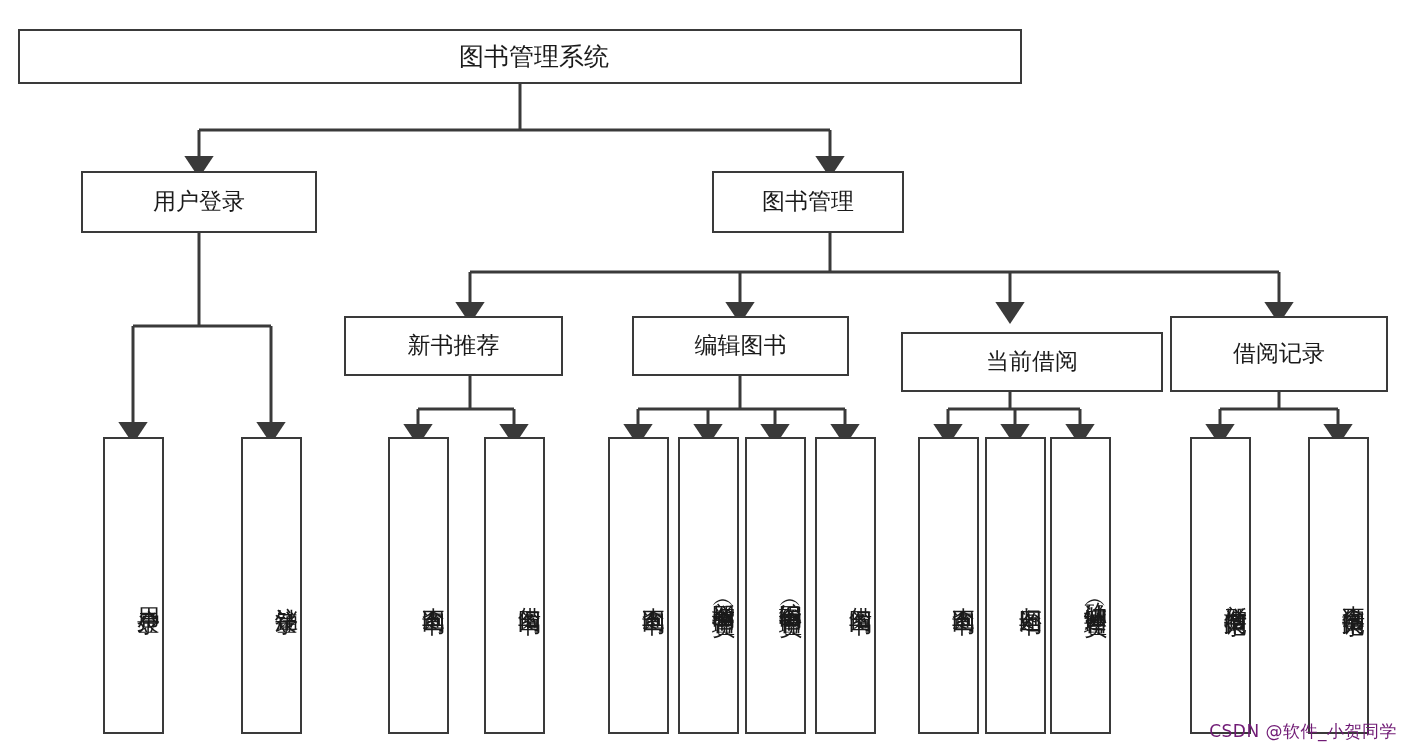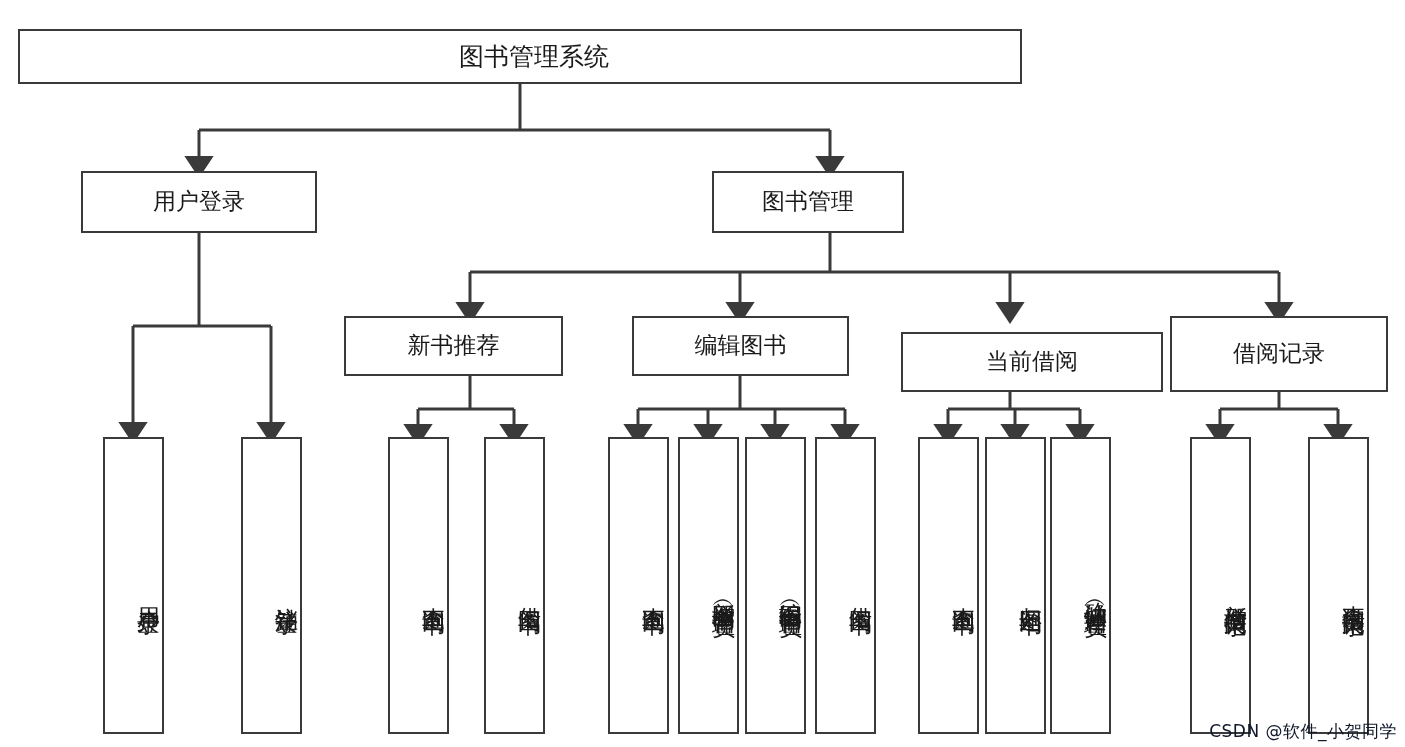--- a/index.html
+++ b/index.html
@@ -56,21 +56,21 @@
   }
   .node.leaf .label {
     writing-mode: vertical-rl;
     text-orientation: upright;
   }
   #watermark {
     position: absolute;
     right: 8px;
     bottom: 4px;
     font-size: 17px;
-    color: #0f172a;
+    color: #701a75;
     letter-spacing: 0.5px;
     white-space: nowrap;
     user-select: none;
   }
 </style>
 </head>
 <body>
 
 <div id="canvas">
 

